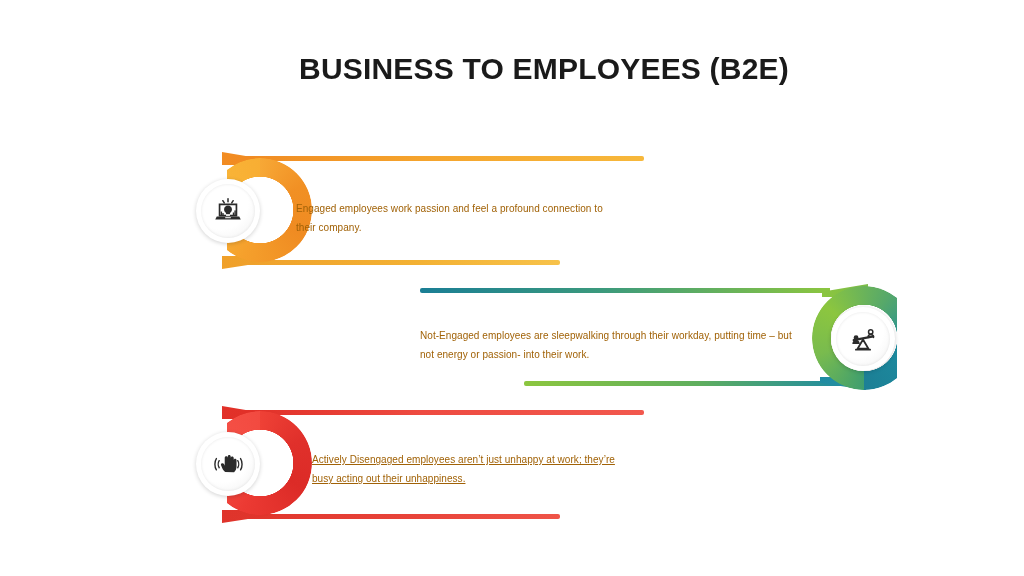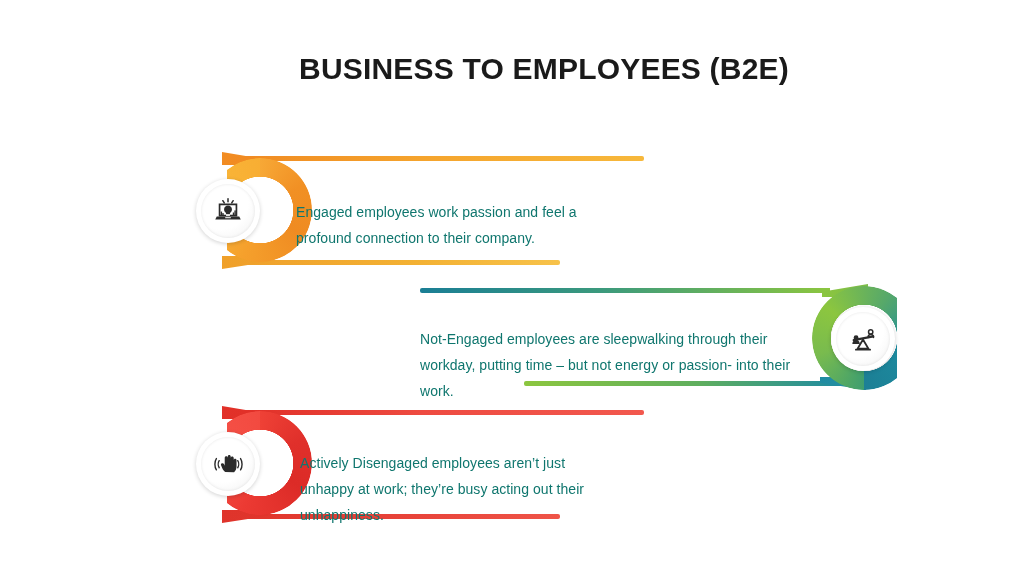--- a/index.html
+++ b/index.html
@@ -87,23 +87,23 @@
     position: relative;
     z-index: 2;
     width: 30px;
     height: 30px;
     display: block;
   }
 
   
   .body-text {
     position: absolute;
-    font-size: 14px;
-    line-height: 26px;
-    color: #0f766e;
+    font-size: 10px;
+    line-height: 19px;
+    color: #a16207;
     font-family: "Liberation Sans", sans-serif;
     letter-spacing: 0.05px;
   }
 
   
   #block1 { left: 0; top: 0; }
   #b1-arc {
     left: 176px; top: 158px;
     background: conic-gradient(from 0deg,
        #f7a836 0deg,
@@ -202,21 +202,21 @@
   }
   #b3-bar-bot {
     left: 208px; top: 514px; width: 320px;
     background: linear-gradient(90deg, #e0352c 0%, #e8443a 55%, #ef5448 100%);
   }
   #b3-wedge-bot {
     left: 190px; top: 510px;
     background: linear-gradient(135deg, #df342b 0%, #e0352c 100%);
     clip-path: polygon(0 0, 100% 0, 100% 45%, 0 100%);
   }
-  #b3-text { left: 268px; top: 450px; width: 310px; }
+  #b3-text { left: 280px; top: 450px; width: 310px; text-decoration: underline; }
 </style>
 </head>
 <body>
 
 <div class="slide">
 
   <div class="slide-title">BUSINESS TO EMPLOYEES (B2E)</div>
 
   <div class="block" id="block1">
 

